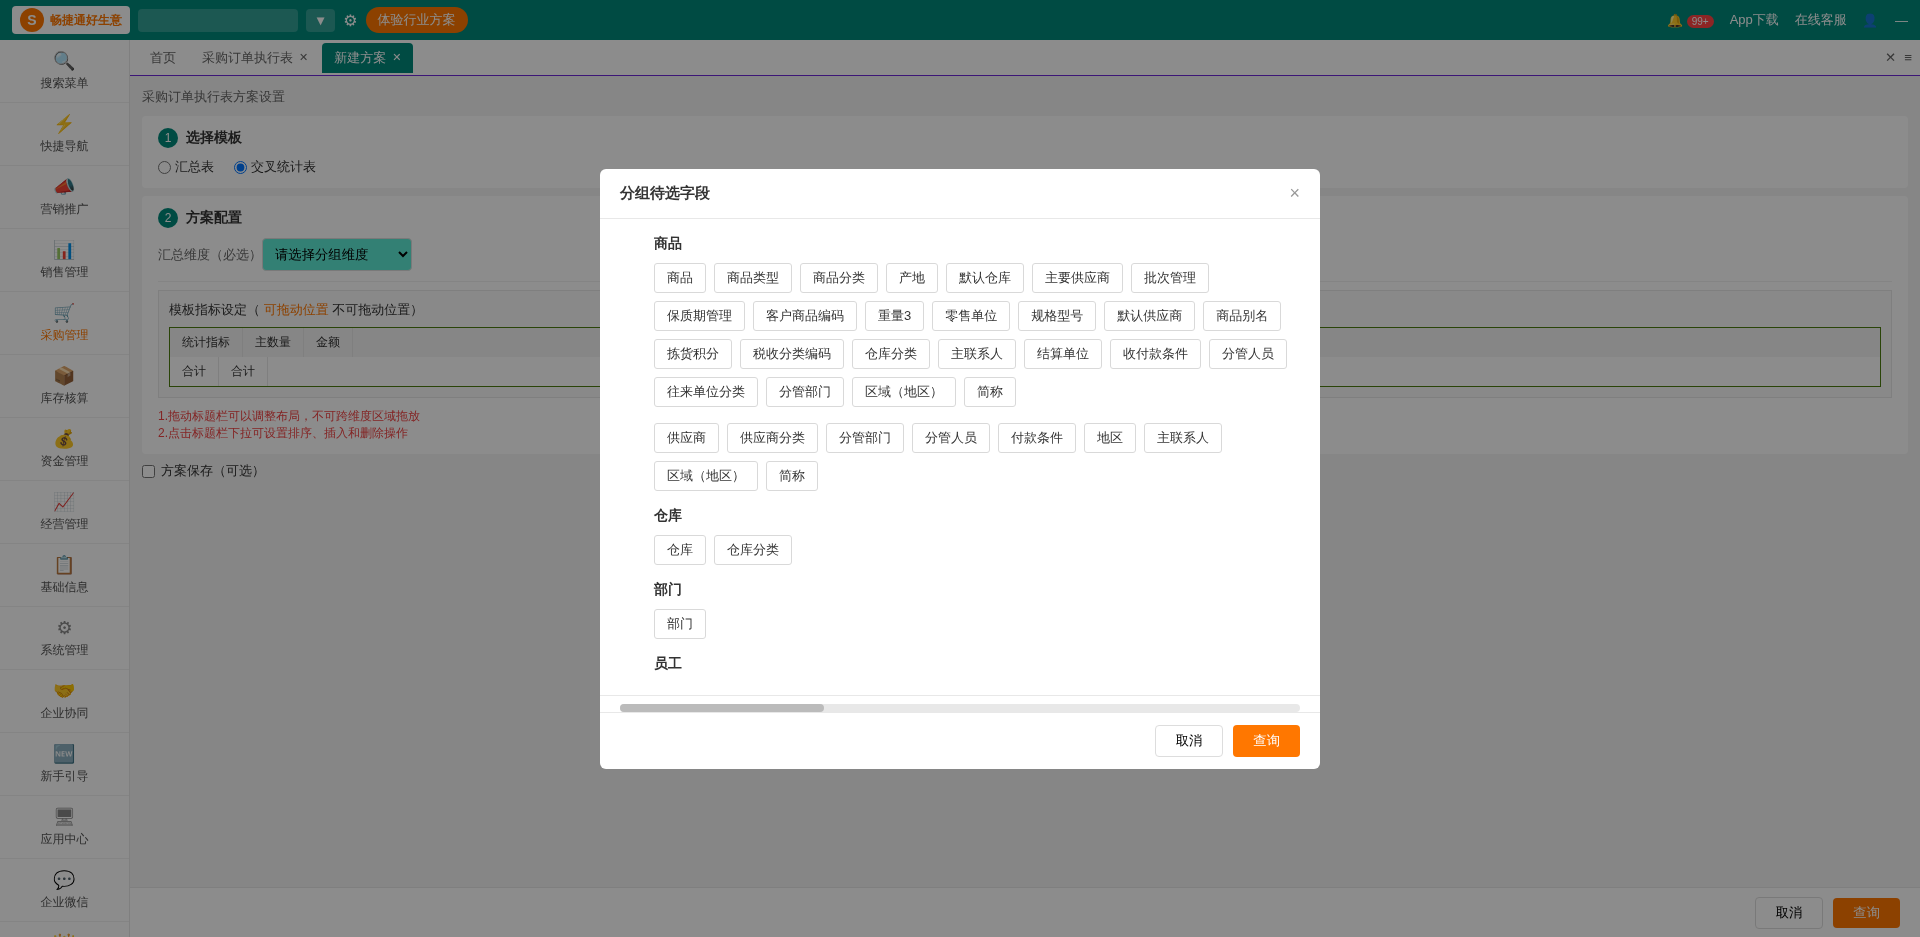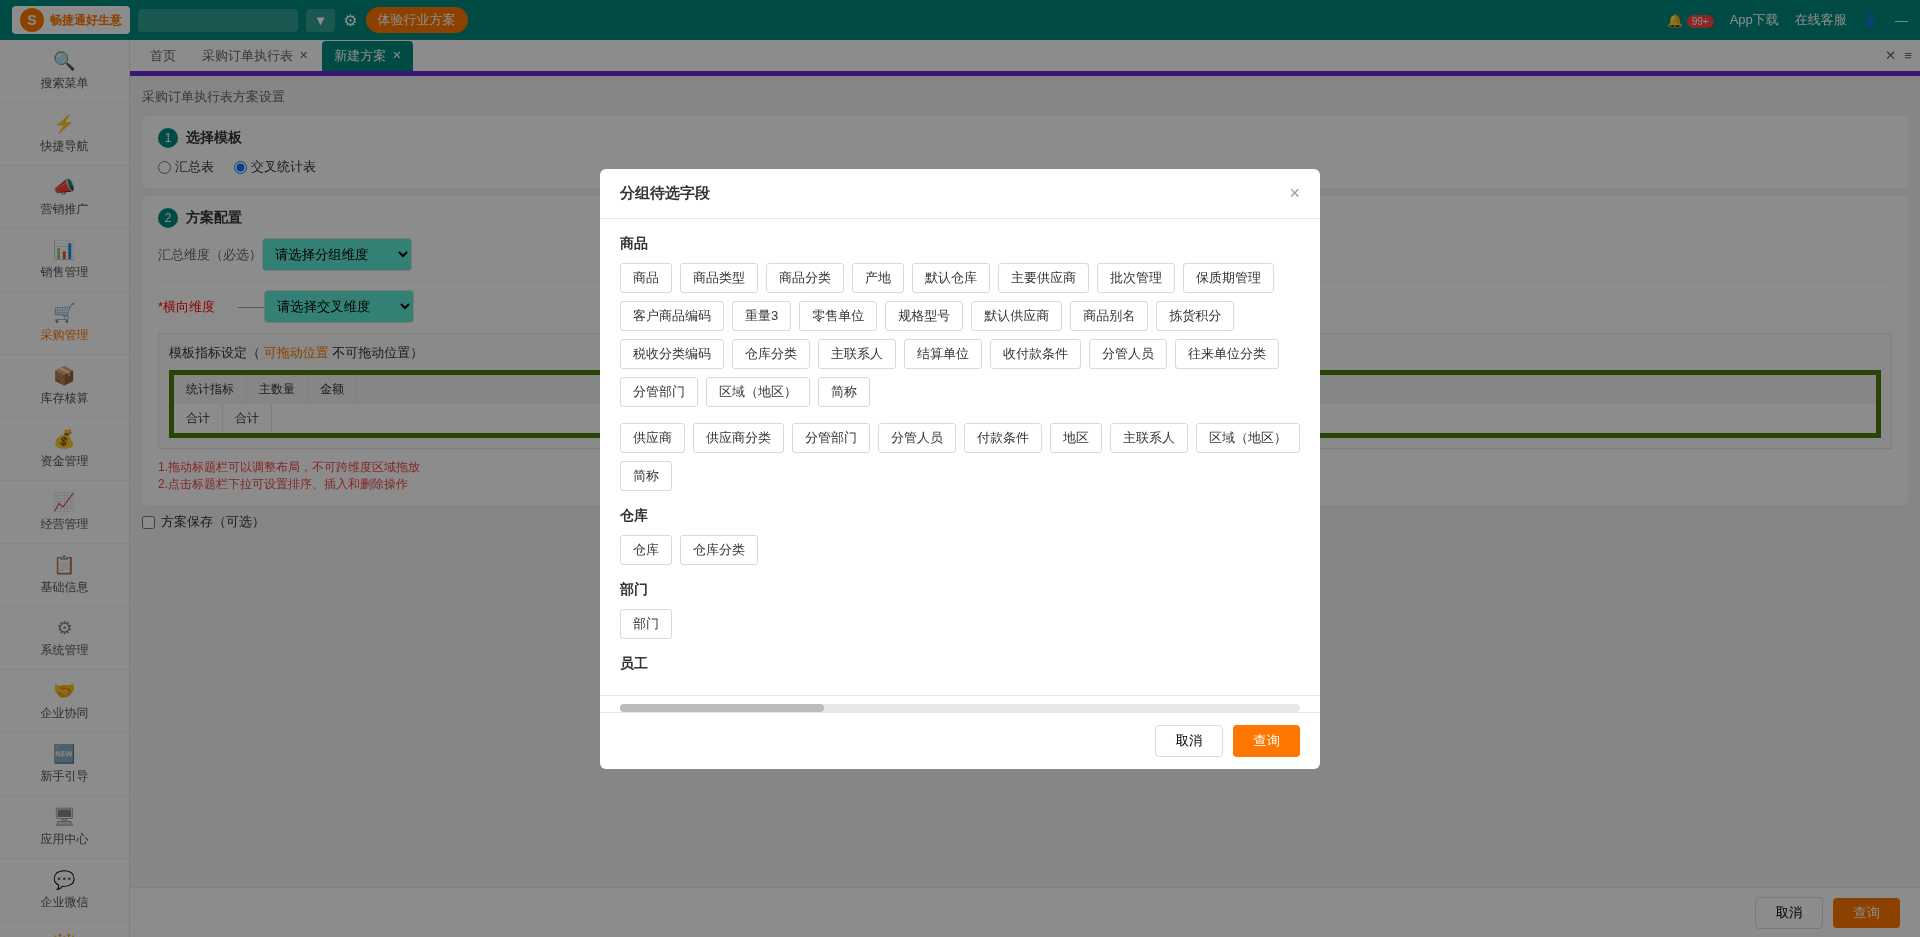--- a/index.html
+++ b/index.html
@@ -42,21 +42,21 @@
       padding: 10px 4px; cursor: pointer; color: #555; font-size: 12px; gap: 3px;
       border-bottom: 1px solid #f0f0f0;
     }
     .sidebar-item .si-icon { font-size: 18px; color: #888; }
     .sidebar-item.active { color: #ff7700; }
     .sidebar-item.active .si-icon { color: #ff7700; }
 
     
     .tab-bar {
       position: fixed; top: 40px; left: 130px; right: 0; height: 36px;
-      background: #fff; border-bottom: 5px solid #6d28d9;
+      background: #fff; border-bottom: 1px solid #6d28d9;
       display: flex; align-items: center; padding: 0 8px; gap: 2px; z-index: 98;
     }
     .tab { padding: 6px 12px; border-radius: 4px 4px 0 0; cursor: pointer; font-size: 13px; color: #666; display: flex; align-items: center; gap: 6px; }
     .tab.active { background: #00897b; color: #fff; }
     .tab .close-icon { font-size: 11px; cursor: pointer; }
 
     
     .main-content {
       position: fixed; top: 76px; left: 130px; right: 0; bottom: 0;
       background: #f5f5f5; overflow: auto; padding: 12px;
@@ -71,21 +71,21 @@
     .radio-group { display: flex; gap: 20px; align-items: center; }
     .radio-label { display: flex; align-items: center; gap: 4px; cursor: pointer; font-size: 13px; }
 
     
     .form-row { display: flex; align-items: center; gap: 0; margin-bottom: 10px; }
     .form-label { color: #666; min-width: 80px; }
     .required { color: red; }
     .form-select { border: 1px solid #ddd; border-radius: 4px; padding: 7px 8px; background: #5eead4; min-width: 150px; }
 
     
-    .stats-table { border: 5px solid #4d7c0f; margin-top: 8px; }
+    .stats-table { border: 1px solid #4d7c0f; margin-top: 8px; }
     .stats-table-header { background: #f5f5f5; display: flex; }
     .stats-table-cell { padding: 6px 12px; border-right: 1px solid #e8e8e8; font-size: 12px; }
 
     
     .bottom-bar {
       position: fixed; bottom: 0; right: 0; left: 130px; height: 50px;
       background: #fff; border-top: 1px solid #e8e8e8;
       display: flex; align-items: center; justify-content: flex-end; padding: 0 20px; gap: 10px; z-index: 97;
     }
     .btn-cancel { border: 1px solid #ddd; background: #fff; border-radius: 4px; padding: 6px 20px; cursor: pointer; }
@@ -105,21 +105,21 @@
       padding: 14px 20px; border-bottom: 1px solid #e8e8e8; font-size: 15px; font-weight: bold;
     }
     .modal-close { cursor: pointer; font-size: 18px; color: #999; background: none; border: none; }
     .modal-body { padding: 16px 20px; overflow-y: auto; flex: 1; }
     .modal-footer {
       display: flex; justify-content: flex-end; gap: 10px;
       padding: 12px 20px; border-top: 1px solid #e8e8e8;
     }
 
     
-    .field-section { margin-bottom: 16px; }
+    .field-section { margin-bottom: 16px; margin-left: 34px; }
     .field-section-title { font-size: 14px; font-weight: bold; margin-bottom: 10px; color: #333; }
     .field-tags { display: flex; flex-wrap: wrap; gap: 8px; }
     .field-tag {
       border: 1px solid #d9d9d9; border-radius: 3px; padding: 5px 12px;
       font-size: 13px; cursor: pointer; background: #fff; color: #333;
       white-space: nowrap;
     }
 
     
     .h-scroll { height: 8px; background: #e8e8e8; border-radius: 4px; margin-top: 4px; position: relative; }
@@ -255,27 +255,20 @@
       <div class="step-num">2</div>
       <span class="step-title">方案配置</span>
     </div>
     <div class="form-row">
       <span class="form-label">汇总维度（必选）</span>
       <select class="form-select">
         <option>请选择分组维度</option>
       </select>
     </div>
     <div style="height:1px;background:#f0f0f0;margin:8px 0;"></div>
-    <div class="form-row">
-      <span class="form-label required">*横向维度</span>
-      <span style="color:#999;font-size:13px;">——</span>
-      <select class="form-select">
-        <option>请选择交叉维度</option>
-      </select>
-    </div>
     <div style="background:#fafafa;border:1px solid #e8e8e8;padding:10px;margin-top:8px;">
       <span>模板指标设定（</span>
       <span style="color:#ff7700;cursor:pointer;">可拖动位置</span>
       <span>不可拖动位置）</span>
       <div class="stats-table">
         <div class="stats-table-header">
           <div class="stats-table-cell">统计指标</div>
           <div class="stats-table-cell">主数量</div>
           <div class="stats-table-cell">金额</div>
         </div>

